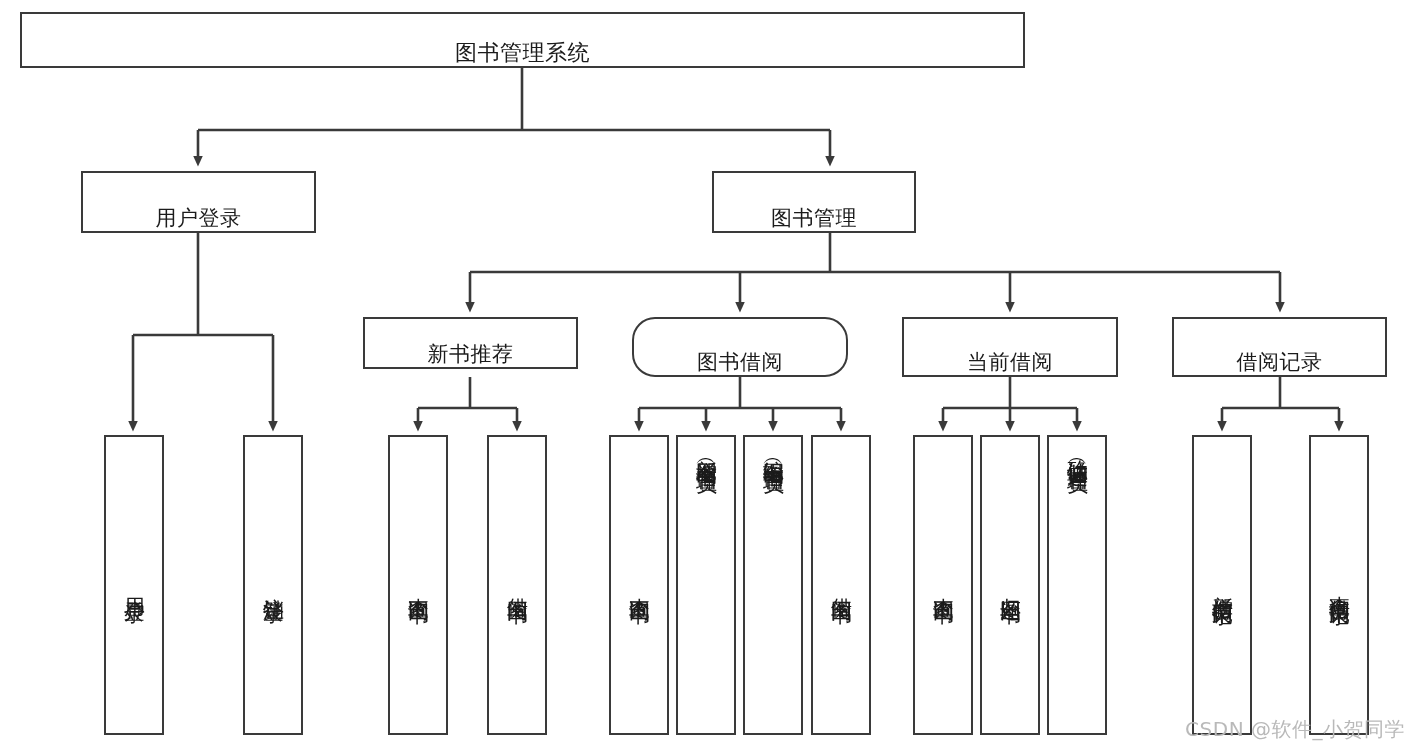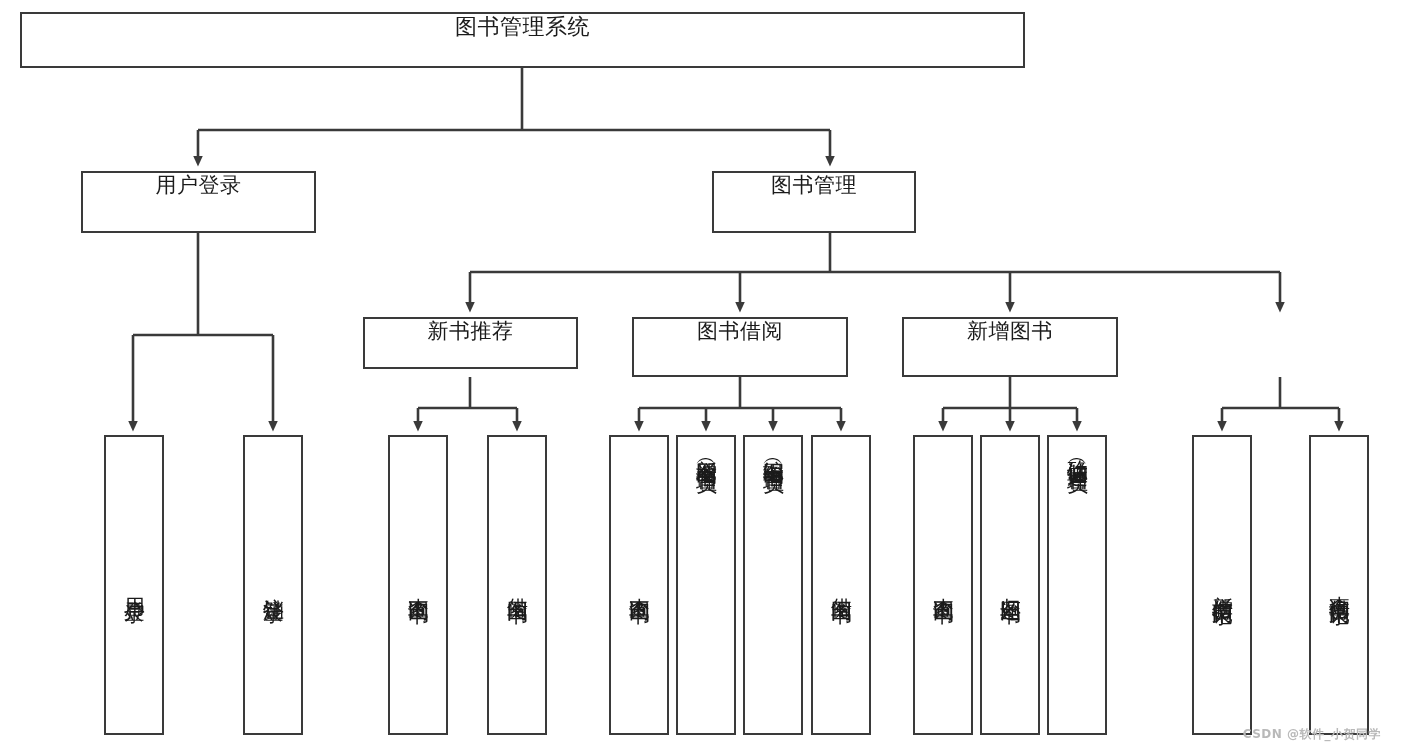--- a/index.html
+++ b/index.html
@@ -27,21 +27,21 @@
     width: 1405px;
     height: 747px;
     pointer-events: none;
   }
   .node {
     position: absolute;
     box-sizing: border-box;
     background: #ffffff;
     border: 2px solid #3a3a3a;
     display: flex;
-    align-items: flex-start;
+    align-items: flex-end;
     justify-content: center;
     text-align: center;
     color: #1b1b1b;
     overflow: hidden;
   }
   .node .label {
     display: block;
     line-height: 1.18;
   }
   
@@ -62,28 +62,27 @@
     font-size: 21px;
     letter-spacing: 2px;
     white-space: nowrap;
   }
   .node.vert.pad-mid {
     align-items: center;
     padding-top: 0;
   }
   #watermark {
     position: absolute;
-    right: 24px;
+    right: 0;
     bottom: 4px;
-    font-size: 12px;
+    font-size: 20px;
     color: #b9b9b9;
     letter-spacing: 0.5px;
     user-select: none;
     white-space: nowrap;
-    font-weight: bold;
   }
 </style>
 </head>
 <body>
 
 <div id="diagram-root">
 
   <svg class="edges" viewBox="0 0 1405 747">
     <defs>
       <marker id="arrow" markerWidth="12" markerHeight="12" refX="1.5" refY="5" orient="auto" markerUnits="userSpaceOnUse">
@@ -143,25 +142,28 @@
   <div class="node horiz" style="left:81px; top:171px; width:235px; height:62px;">
     <span class="label">用户登录</span>
   </div>
   <div class="node horiz" style="left:712px; top:171px; width:204px; height:62px;">
     <span class="label">图书管理</span>
   </div>
 
   <div class="node horiz" style="left:363px; top:317px; width:215px; height:52px;">
     <span class="label">新书推荐</span>
   </div>
-  <div class="node horiz" style="left:632px; top:317px; width:216px; height:60px;">
+  <div class="node horiz" style="left:632px; top:317px; width:216px; height:60px;border-radius:23px;">
     <span class="label">图书借阅</span>
   </div>
   <div class="node horiz" style="left:902px; top:317px; width:216px; height:60px;">
-    <span class="label">新增图书</span>
+    <span class="label">当前借阅</span>
+  </div>
+  <div class="node horiz" style="left:1172px; top:317px; width:215px; height:60px;">
+    <span class="label">借阅记录</span>
   </div>
 
   <div class="node vert pad-mid" style="left:104px; top:435px; width:60px; height:300px;">
     <span class="label">用户登录</span>
   </div>
   <div class="node vert pad-mid" style="left:243px; top:435px; width:60px; height:300px;">
     <span class="label">注销登录</span>
   </div>
 
   <div class="node vert pad-mid" style="left:388px; top:435px; width:60px; height:300px;">

